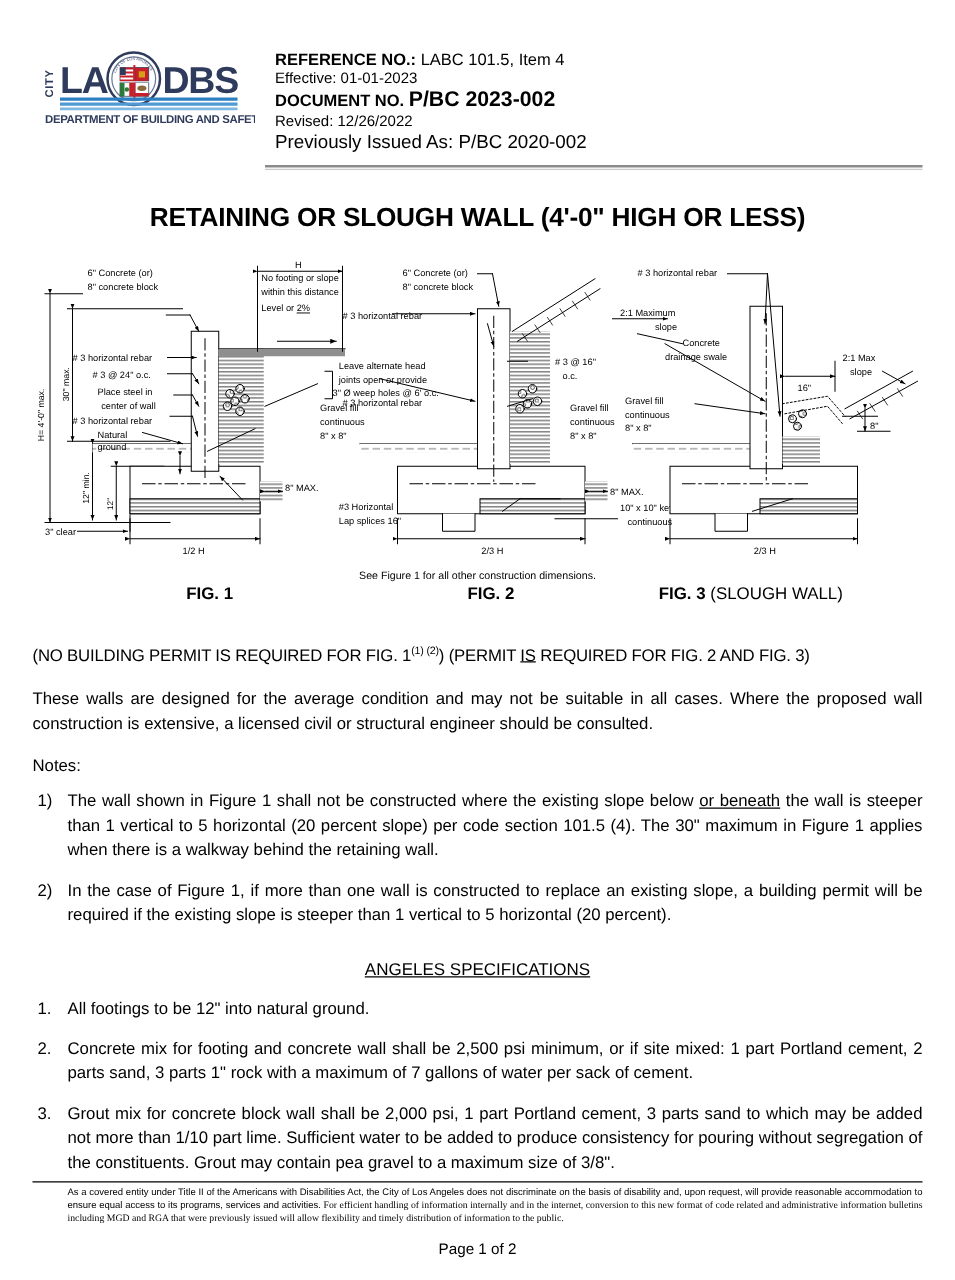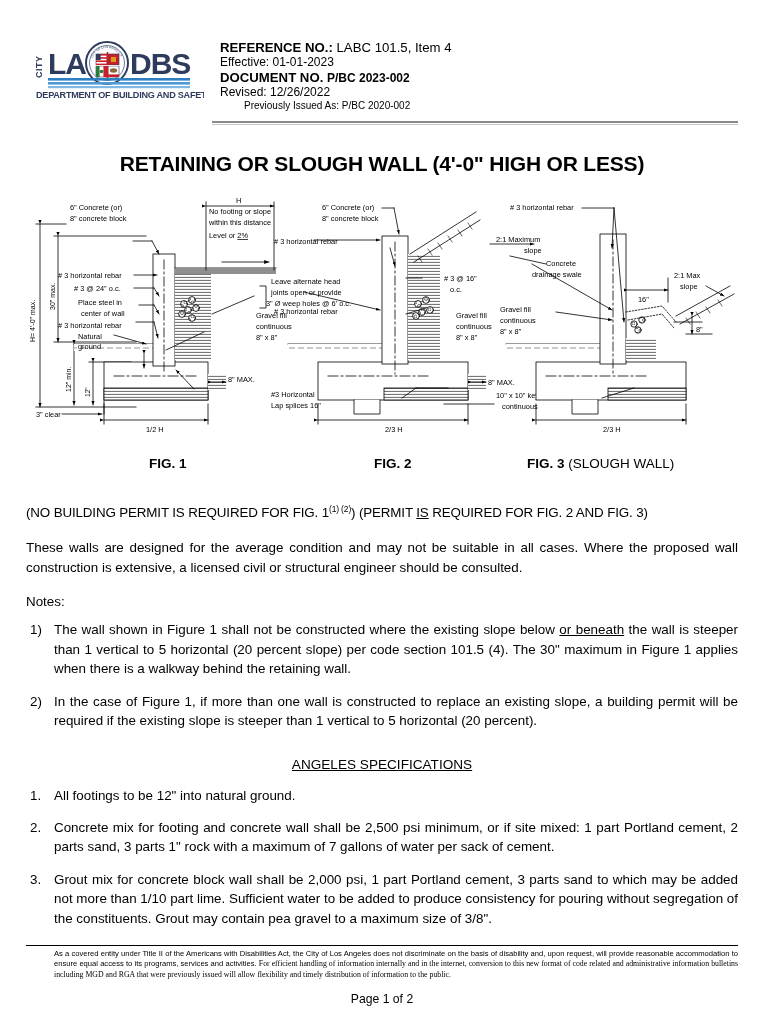--- a/index.html
+++ b/index.html
@@ -52,22 +52,22 @@
   .hdr-row {
     display: flex;
     align-items: baseline;
     margin-top: 1px;
     flex-direction: column;
   }
   .hdr-left { width: 330px; font-size: 13.2px; }
   .hdr-left-lbl { font-weight: bold; }
   .hdr-right { font-size: 12px; }
   .hdr-docno { font-size: 13.2px; font-weight: bold; }
-  .hdr-docno .big { font-size: 12px; }
-  .hdr-prev { font-size: 10px; margin-top: 1px; margin-left: 24px; }
+  .hdr-docno .big { font-size: 17px; }
+  .hdr-prev { font-size: 15px; margin-top: 1px; }
   .hdr-rule {
     margin-left: 186px;
     margin-top: 10px;
     border-top: 2px solid #8a8a8a;
     border-bottom: 1px solid #c8c8c8;
     height: 1px;
   }
 
   
   .main-title {
@@ -531,20 +531,21 @@
             <text x="-16" y="131">continuous</text>
             <text x="-16" y="142">8" x 8"</text>
             <text x="158" y="86">2:1 Max</text>
             <text x="164" y="97">slope</text>
           </g>
           <line x1="190" y1="94" x2="208" y2="104" marker-end="url(#ahs)"></line>
         </g>
       </g>
     </svg>
 
+    <div class="seefig">See Figure 1 for all other construction dimensions.</div>
   </div>
 
   <div class="fig-captions">
     <div class="fig-cap" id="figcap1">
       <span>FIG. 1</span><span class="norm"></span>
     </div>
     <div class="fig-cap" id="figcap2">
       <span>FIG. 2</span><span class="norm"></span>
     </div>
     <div class="fig-cap" id="figcap3">

